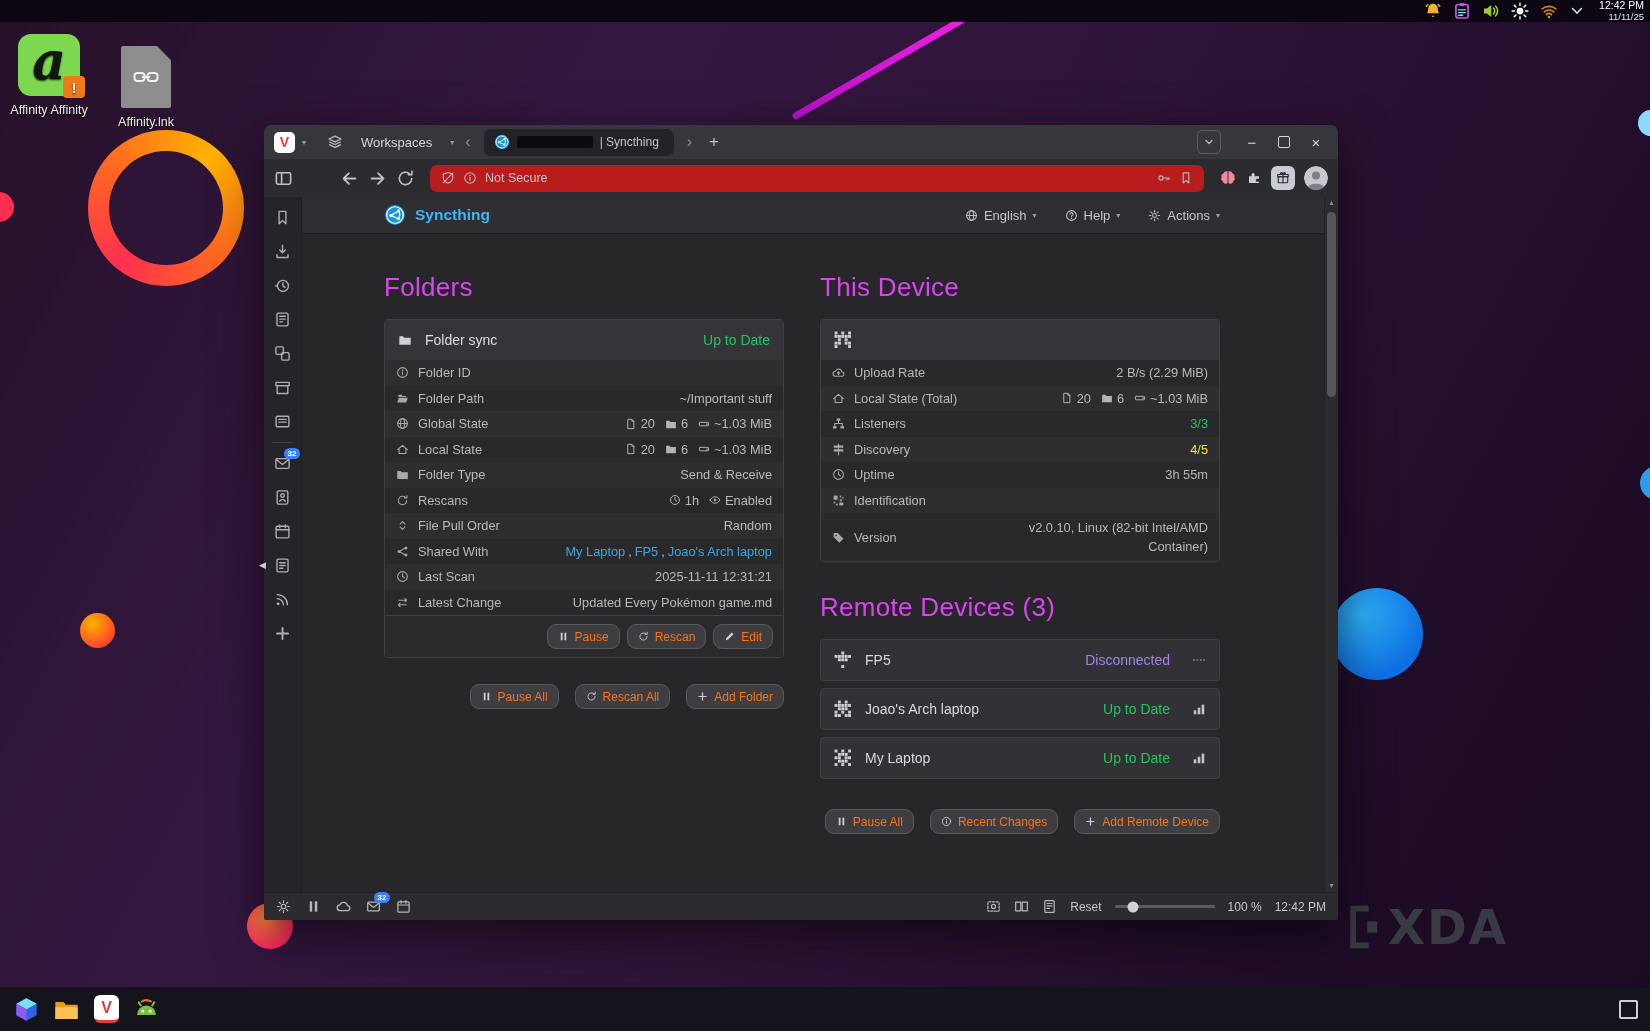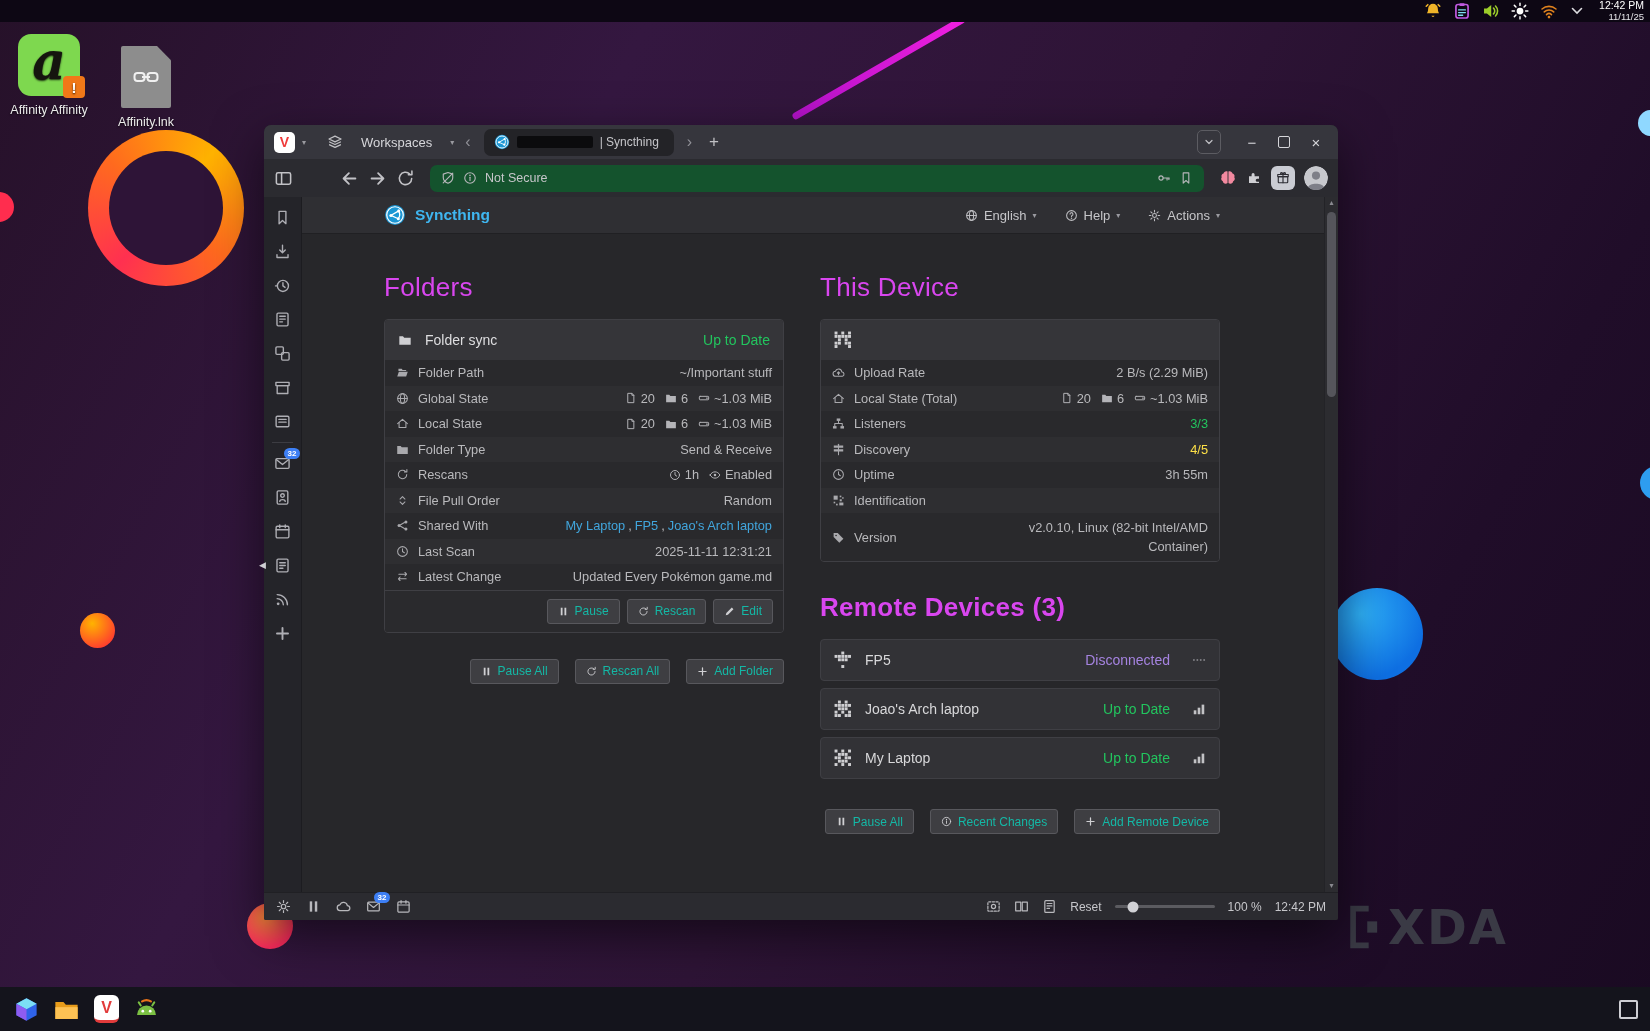--- a/index.html
+++ b/index.html
@@ -60,21 +60,21 @@
   .tab .title{font-size:12px;color:#c6c6ca;white-space:nowrap;overflow:hidden;width:60px;}
   .newtab{font-size:17px;color:#c0c0c4;margin-left:6px;}
   .tabspacer{flex:1}
   .tabmenu{width:22px;height:22px;border:1px solid #5c5c62;border-radius:5px;display:flex;align-items:center;justify-content:center;color:#c0c0c4;}
   .winctl{display:flex;align-items:center;gap:8px;margin-left:12px;}
   .wc{width:24px;height:24px;display:flex;align-items:center;justify-content:center;color:#d6d6da;font-size:15px;}
   .wc .sq{width:10px;height:10px;border:1.5px solid #d6d6da;border-radius:2px;}
 
   .addrbar{height:38px;background:#2b2b30;display:flex;align-items:center;padding:0 10px;gap:9px;color:#c2c2c6;flex:none;}
   .abtn{width:19px;height:19px;color:#c2c2c6;}
-  .afield{flex:1;height:27px;background:#14532d;border-radius:7px;display:flex;align-items:center;padding:0 11px;gap:8px;font-size:12.5px;color:#c6c6ca;margin:0 6px;}
+  .afield{flex:1;height:27px;background:#b91c1c;border-radius:7px;display:flex;align-items:center;padding:0 11px;gap:8px;font-size:12.5px;color:#c6c6ca;margin:0 6px;}
   .afield .spacer{flex:1}
   .afield .ic14{color:#b6b6ba}
   .giftbtn{width:24px;height:24px;background:#caccd3;border-radius:6px;display:flex;align-items:center;justify-content:center;color:#2d2d34;}
   .avatarbtn{width:24px;height:24px;border-radius:50%;overflow:hidden;}
 
   .mainrow{flex:1;display:flex;min-height:0;}
   .vsidebar{width:37px;background:#242429;border-right:1px solid #1c1c20;display:flex;flex-direction:column;align-items:center;padding-top:12px;gap:17px;color:#aeaeb4;flex:none;}
   .vsidebar .si{width:17px;height:17px;position:relative;}
   .sidedivider{width:21px;height:1px;background:#3c3c42;margin:-5px 0;}
   .badge32{position:absolute;top:-7px;right:-9px;background:#3d7ff5;color:#fff;font-size:8px;border-radius:8px;padding:1.5px 3.5px;font-weight:bold;line-height:1;}
@@ -83,39 +83,39 @@
   .stnav{height:36px;background:#2f2f33;border-bottom:1px solid #202023;display:flex;align-items:center;padding:0 104px 0 82px;flex:none;}
   .brand{display:flex;align-items:center;gap:9px;font-size:15.5px;font-weight:bold;color:#3fb6f0;}
   .navitems{margin-left:auto;display:flex;gap:28px;}
   .navitem{display:flex;align-items:center;gap:6px;font-size:13px;color:#c6c6c9;}
   .navitem .ic{color:#bcbcc0}
 
   .content{flex:1;padding:38px 100px 0 82px;display:flex;gap:36px;overflow:hidden;}
   .col-l{width:400px;flex:none;}
   .col-r{width:400px;flex:none;}
   h2.sect{font-size:26px;font-weight:400;color:#d946ef;margin:0 0 16px 0;letter-spacing:.3px;}
-  h2.remote{margin-top:30px;font-weight:bold;}
+  h2.remote{margin-top:30px;}
   .panel{border:1px solid #3f3f44;border-radius:4px;overflow:hidden;background:#2a2a2d;}
   .phead{height:40px;background:#353539;display:flex;align-items:center;padding:0 13px;gap:13px;font-size:14px;color:#dedee0;}
   .phead .ic14,.phead .ic18{color:#cfcfd2}
   .phead .status{margin-left:auto;font-size:14px;}
   .green{color:#22c55e}.blue{color:#fde047}.purple{color:#a583e0}
   .trow{min-height:25.5px;display:flex;align-items:center;padding:0 11px;font-size:12.8px;color:#b9b9bc;}
   .trow.odd{background:#2e2e31}.trow.even{background:#29292c}
   .tlabel{display:flex;align-items:center;gap:9px;white-space:nowrap;}
   .tlabel .ic{color:#a9a9ad}
   .tval{margin-left:auto;display:flex;align-items:center;white-space:nowrap;}
   .tval span{margin-left:3px;}
   .tval .vic{width:12px;height:12px;color:#b4b4b8;margin-left:10px;margin-right:1px;}
   .tval .vic:first-child{margin-left:0}
   .link{color:#41a5dc;}
   .trow.tall{padding:5px 11px;}
   .trow.tall .tval{display:block;max-width:245px;line-height:1.5;text-align:right;white-space:normal;}
   .pfoot{background:#2a2a2d;border-top:1px solid #3f3f44;display:flex;justify-content:flex-end;gap:7px;padding:8px 10px;}
-  .btn{display:inline-flex;align-items:center;gap:6px;background:#3e3e42;border:1px solid #58585d;border-radius:3px;color:#14b8a6;font-size:12px;padding:4.5px 10px;white-space:nowrap;}
+  .btn{display:inline-flex;align-items:center;gap:6px;background:#3e3e42;border:1px solid #58585d;border-radius:9px;color:#f97316;font-size:12px;padding:4.5px 10px;white-space:nowrap;}
   .btn .ic12{width:11px;height:11px;color:#cfcfd2}
   .btnrow{display:flex;justify-content:flex-end;gap:16px;margin-top:26px;}
   .btnrow.remotebtns{margin-top:30px;}
   .devrow{height:40px;border:1px solid #3f3f44;border-radius:4px;background:#323236;display:flex;align-items:center;padding:0 13px;gap:13px;margin-bottom:7px;font-size:14px;color:#d8d8da;}
   .devrow .ic18{color:#cfcfd2}
   .devrow .status{margin-left:auto;}
   .devrow .ric{width:14px;height:14px;color:#c2c2c5;margin-left:9px;}
   .devrow .ric.dim{color:#808086}
 
   .scrollcol{width:13px;background:#2c2c30;border-left:1px solid #232327;display:flex;flex-direction:column;align-items:center;padding:2px 0;flex:none;}
@@ -475,20 +475,35 @@
               <div class="phead">
                 <span class="ic14">
                     <svg viewBox="0 0 16 16" fill="none" stroke="currentColor" stroke-width="1.3" stroke-linecap="round" stroke-linejoin="round">
                       <path fill="currentColor" stroke="none" d="M1.5 3.8h4.2l1.4 1.5h7.4v8.2H1.5z"></path>
                     </svg>
                   </span>
                 <span>Folder sync</span>
                 <span class="status green">Up to Date</span>
               </div>
               <div id="folderRows">
+                  <div class="trow odd">
+                    <div class="tlabel">
+                      <span class="ic">
+                        <svg viewBox="0 0 16 16" fill="none" stroke="currentColor" stroke-width="1.3" stroke-linecap="round" stroke-linejoin="round">
+                          <circle cx="8" cy="8" r="6"></circle>
+                          <path d="M8 7.2v3.6"></path>
+                          <path d="M8 5v.1" stroke-width="1.8"></path>
+                        </svg>
+                      </span>
+                      <span>Folder ID</span>
+                    </div>
+                    <div class="tval">
+                      <span class=""></span>
+                    </div>
+                  </div>
                   <div class="trow even">
                     <div class="tlabel">
                       <span class="ic">
                         <svg viewBox="0 0 16 16" fill="none" stroke="currentColor" stroke-width="1.3" stroke-linecap="round" stroke-linejoin="round">
                           <path fill="currentColor" stroke="none" d="M1.5 13l2-6h11l-2 6zM3 6.2V3.5h4l1.2 1.4h4.3v1.3H3z"></path>
                         </svg>
                       </span>
                       <span>Folder Path</span>
                     </div>
                     <div class="tval">

